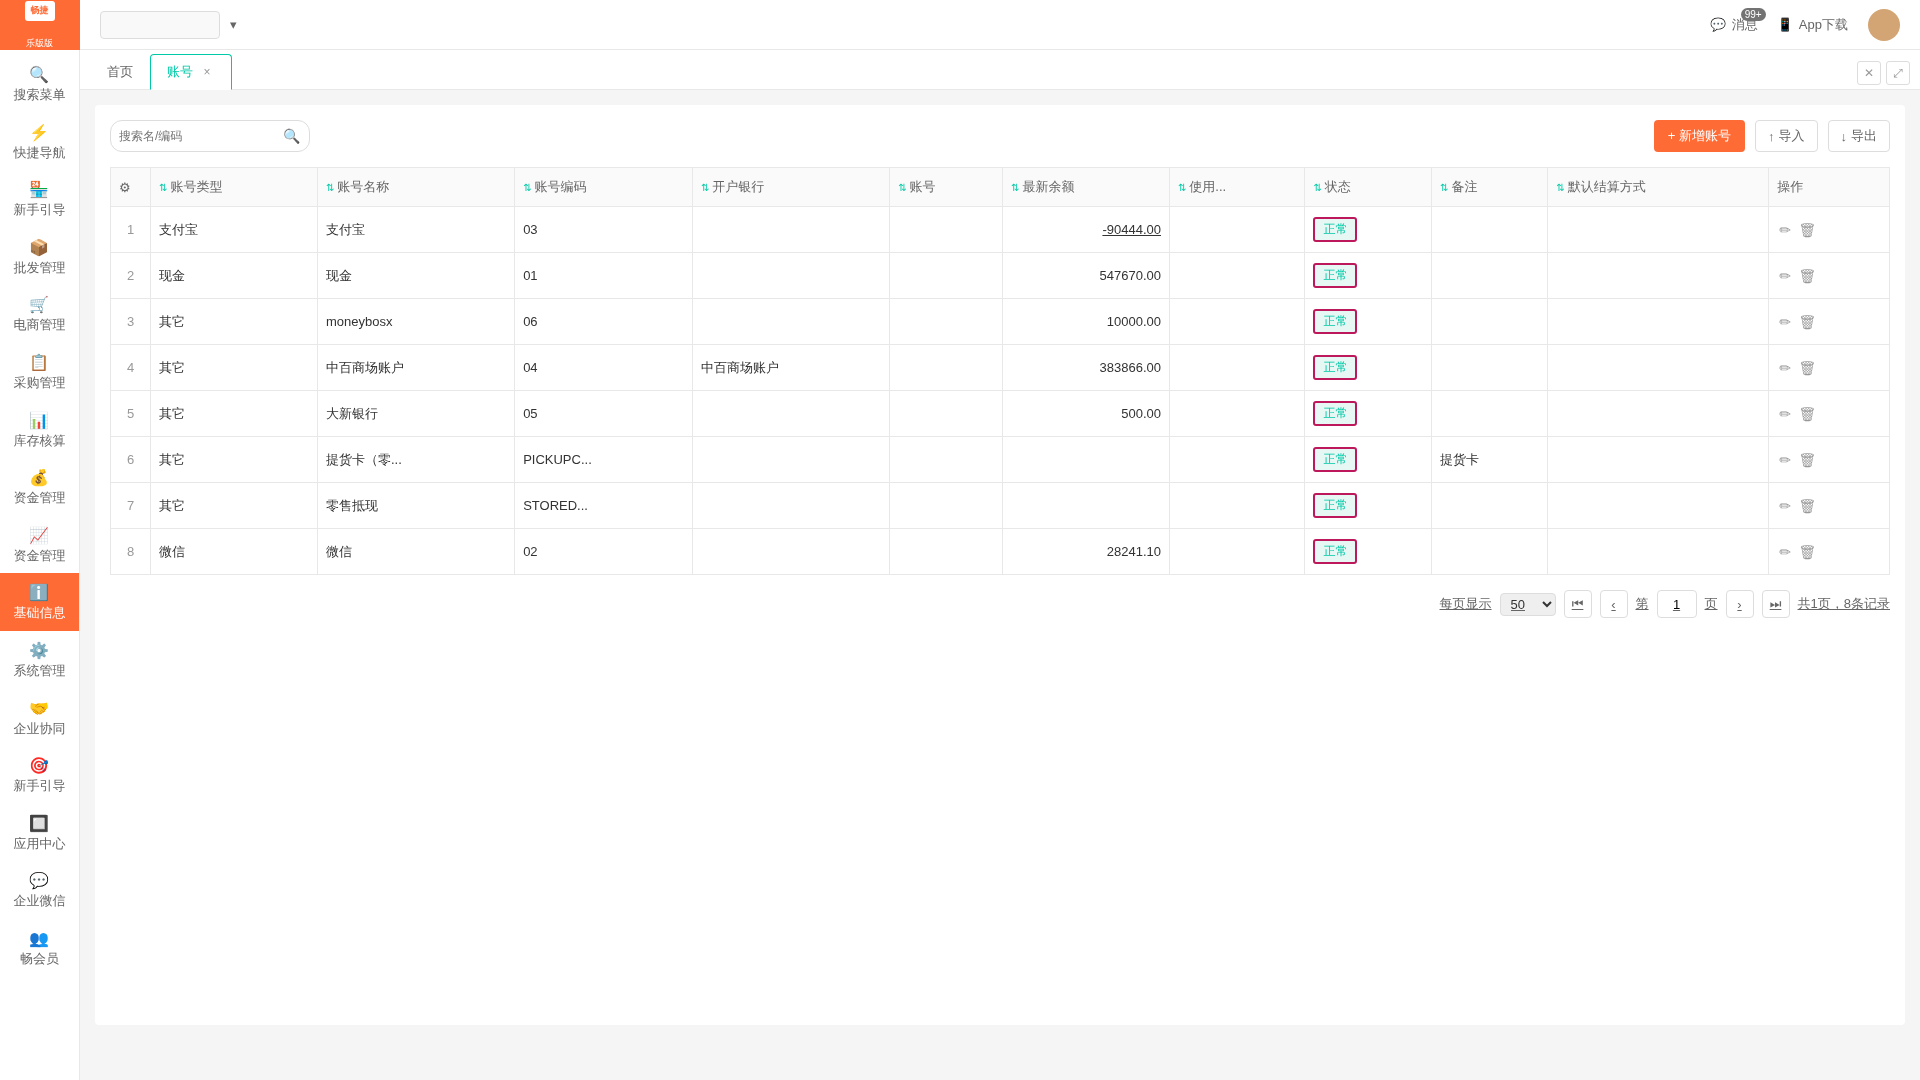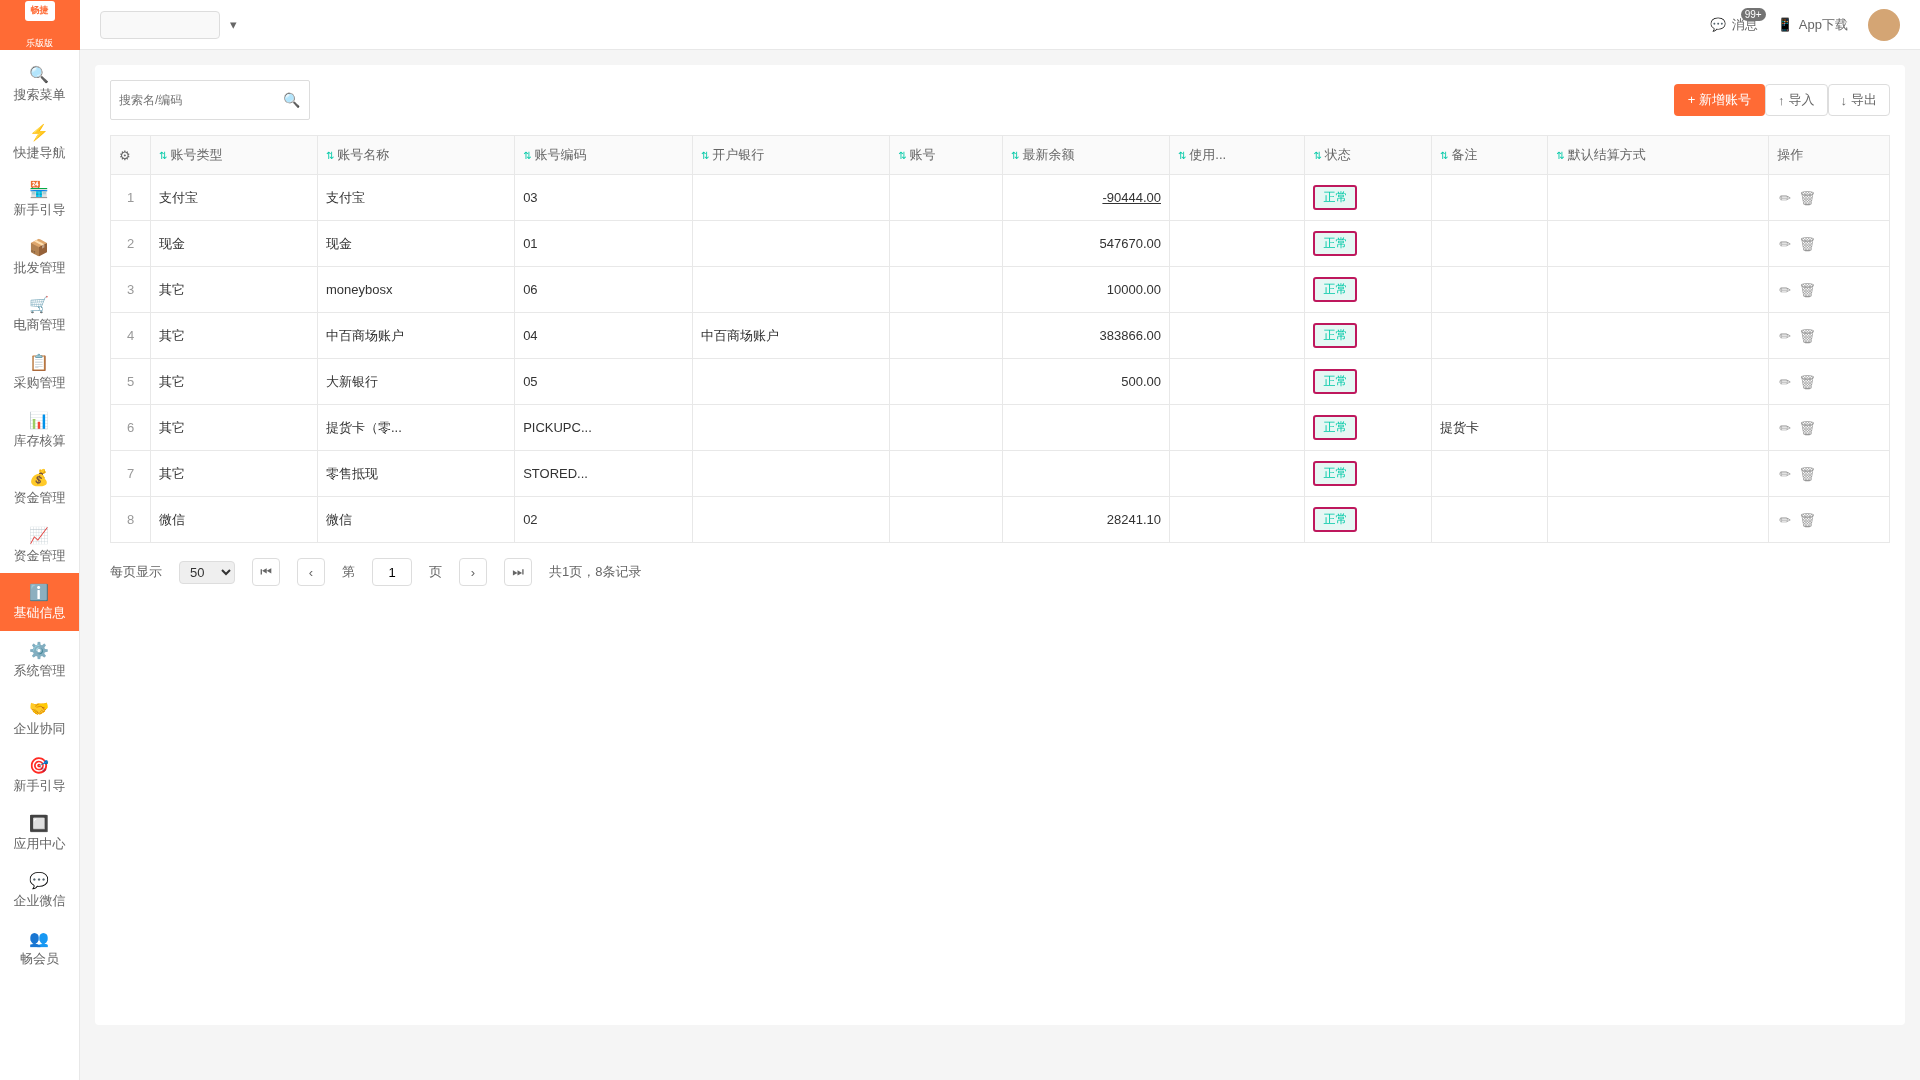--- a/index.html
+++ b/index.html
@@ -244,42 +244,43 @@
     }
     .toolbar-left {
       display: flex;
       align-items: center;
       gap: 10px;
     }
     .search-input-wrap {
       display: flex;
       align-items: center;
       border: 1px solid #ddd;
-      border-radius: 2px;
+      border-radius: 12px;
       padding: 0 8px;
-      height: 40px;
+      height: 32px;
       width: 200px;
       background: #fff;
     }
     .search-input-wrap input {
       border: none;
       outline: none;
       font-size: 12px;
       color: #999;
       flex: 1;
       background: transparent;
     }
     .search-input-wrap .search-icon-btn {
       color: #999;
       cursor: pointer;
       font-size: 14px;
     }
     .toolbar-right {
       display: flex;
       align-items: center;
+      gap: 10px;
     }
     .btn-primary {
       background: #ff6b35;
       color: #fff;
       border: none;
       border-radius: 4px;
       padding: 0 14px;
       height: 32px;
       cursor: pointer;
       font-size: 13px;
@@ -346,24 +347,26 @@
     }
     .settings-icon-th {
       text-align: center;
       width: 40px;
     }
 
     
     .pagination {
       display: flex;
       align-items: center;
+      justify-content: flex-end;
       padding: 15px 0;
-      gap: 17px;
-      font-size: 13px;
-      color: #666;
+      gap: 8px;
+      font-size: 13px;
+      color: #666;
+      text-decoration: underline;
     }
     .page-size-select {
       border: 1px solid #ddd;
       border-radius: 4px;
       padding: 2px 6px;
       font-size: 13px;
       color: #333;
       cursor: pointer;
     }
     .page-btn {
@@ -485,20 +488,33 @@
         <span class="badge">99+</span>
       </div>
       <div class="app-download">
         <span>📱</span>
         <span>App下载</span>
       </div>
       <div class="avatar"></div>
     </div>
   </div>
 
+  <div class="tab-bar">
+    <div class="tab-item">
+      <span>首页</span>
+    </div>
+    <div class="tab-item active">
+      <span>账号</span>
+      <span class="tab-close">×</span>
+    </div>
+    <div class="tab-actions">
+      <div class="tab-action-btn">✕</div>
+      <div class="tab-action-btn">⤢</div>
+    </div>
+  </div>
 
   <div class="content-area">
     <div class="content-panel">
 
       <div class="toolbar">
         <div class="toolbar-left">
           <div class="search-input-wrap">
             <input type="text" placeholder="搜索名/编码" style="">
             <span class="search-icon-btn">🔍</span>
           </div>

